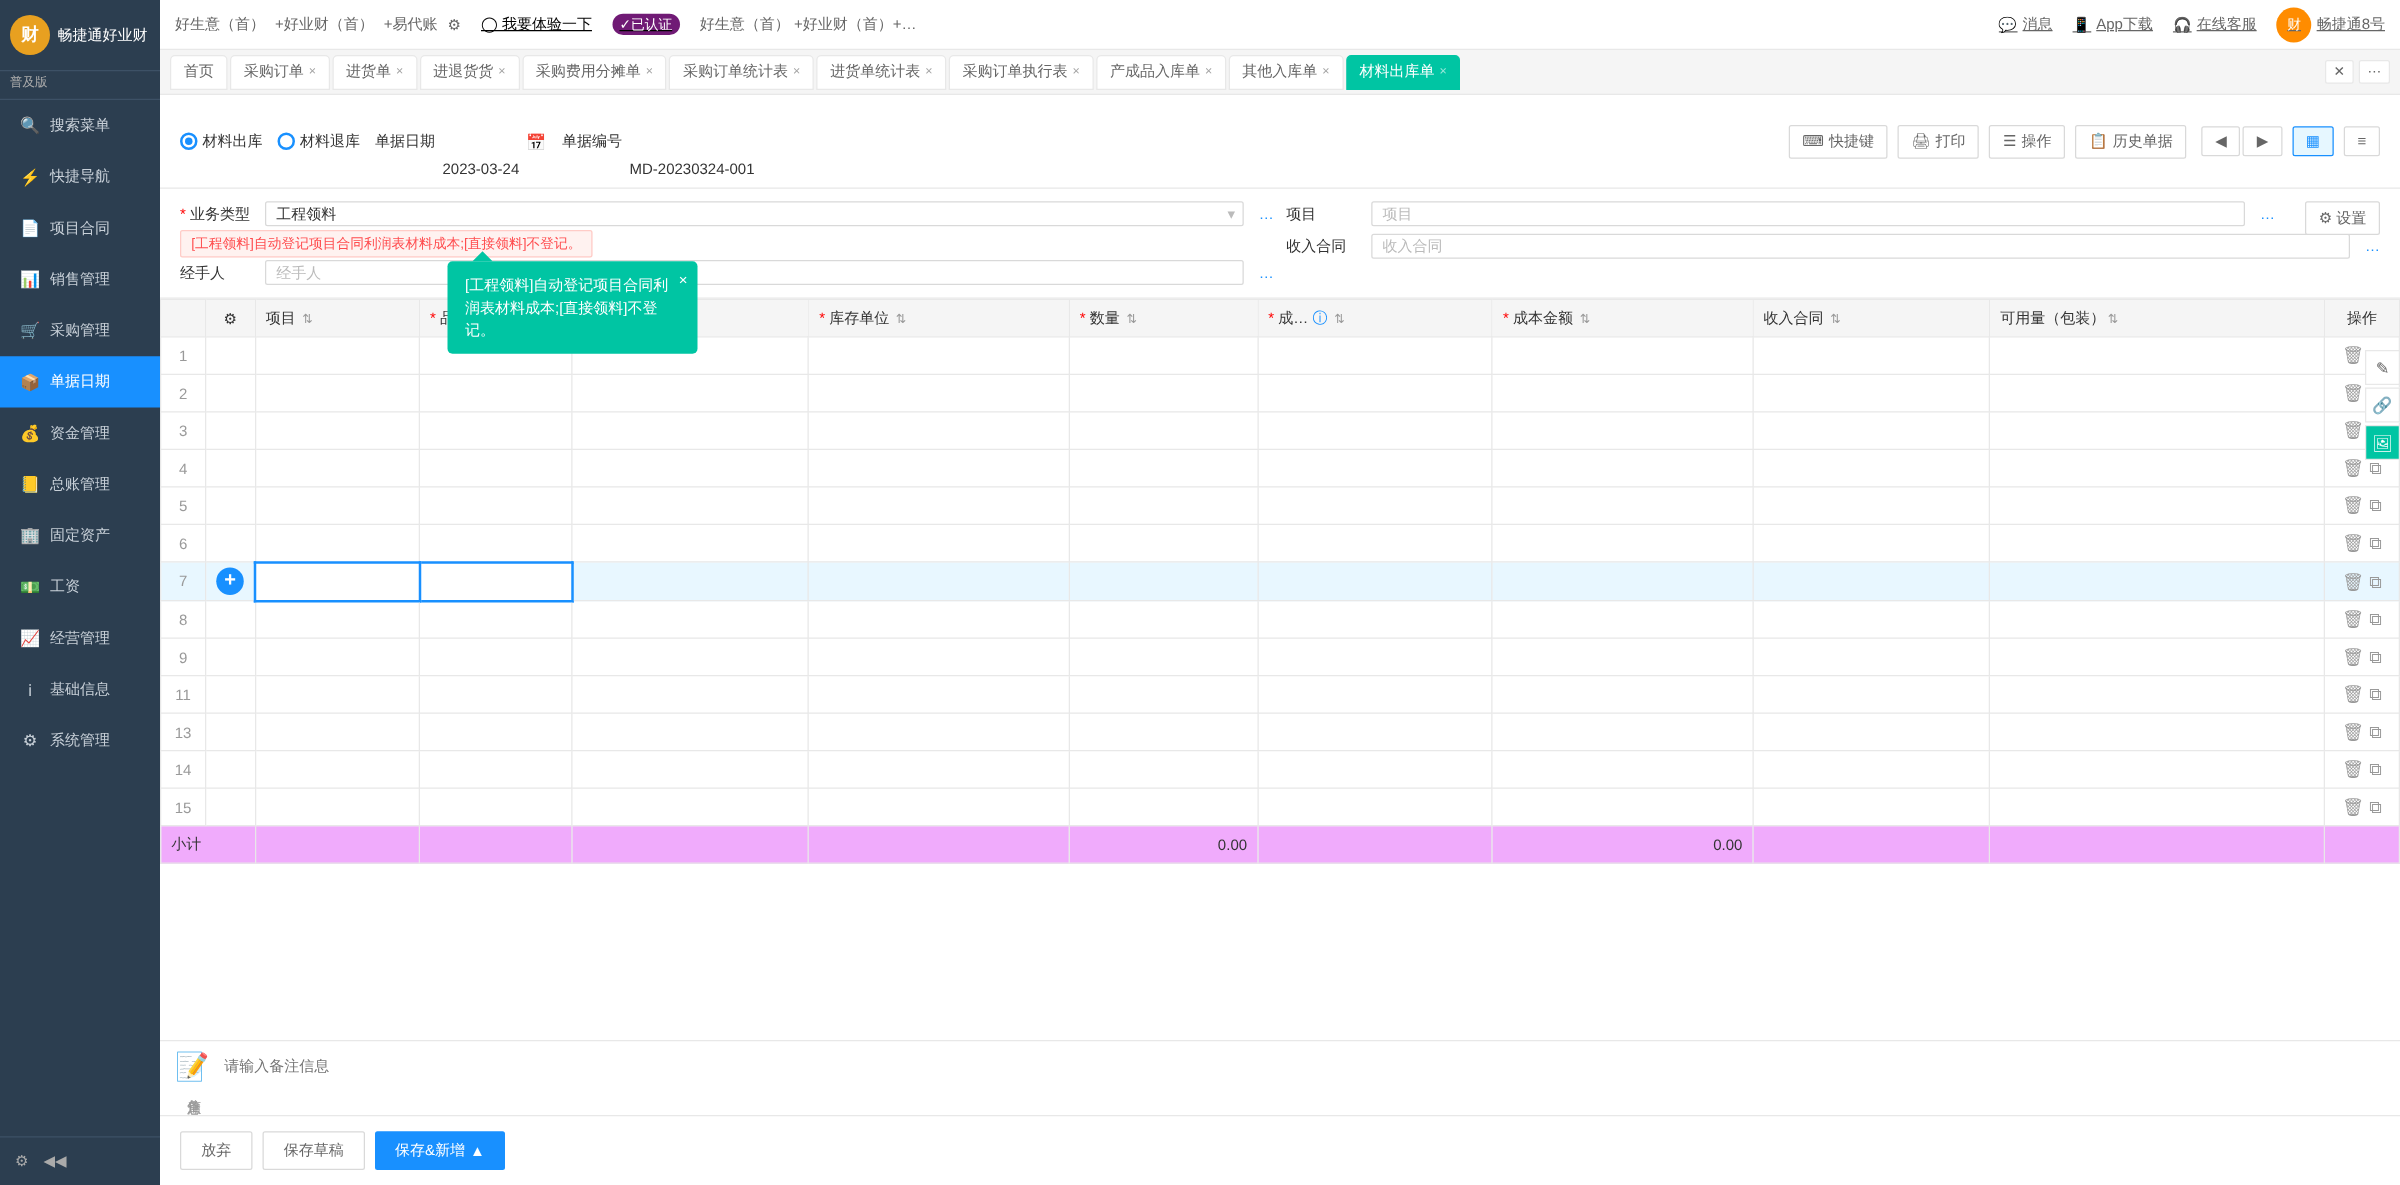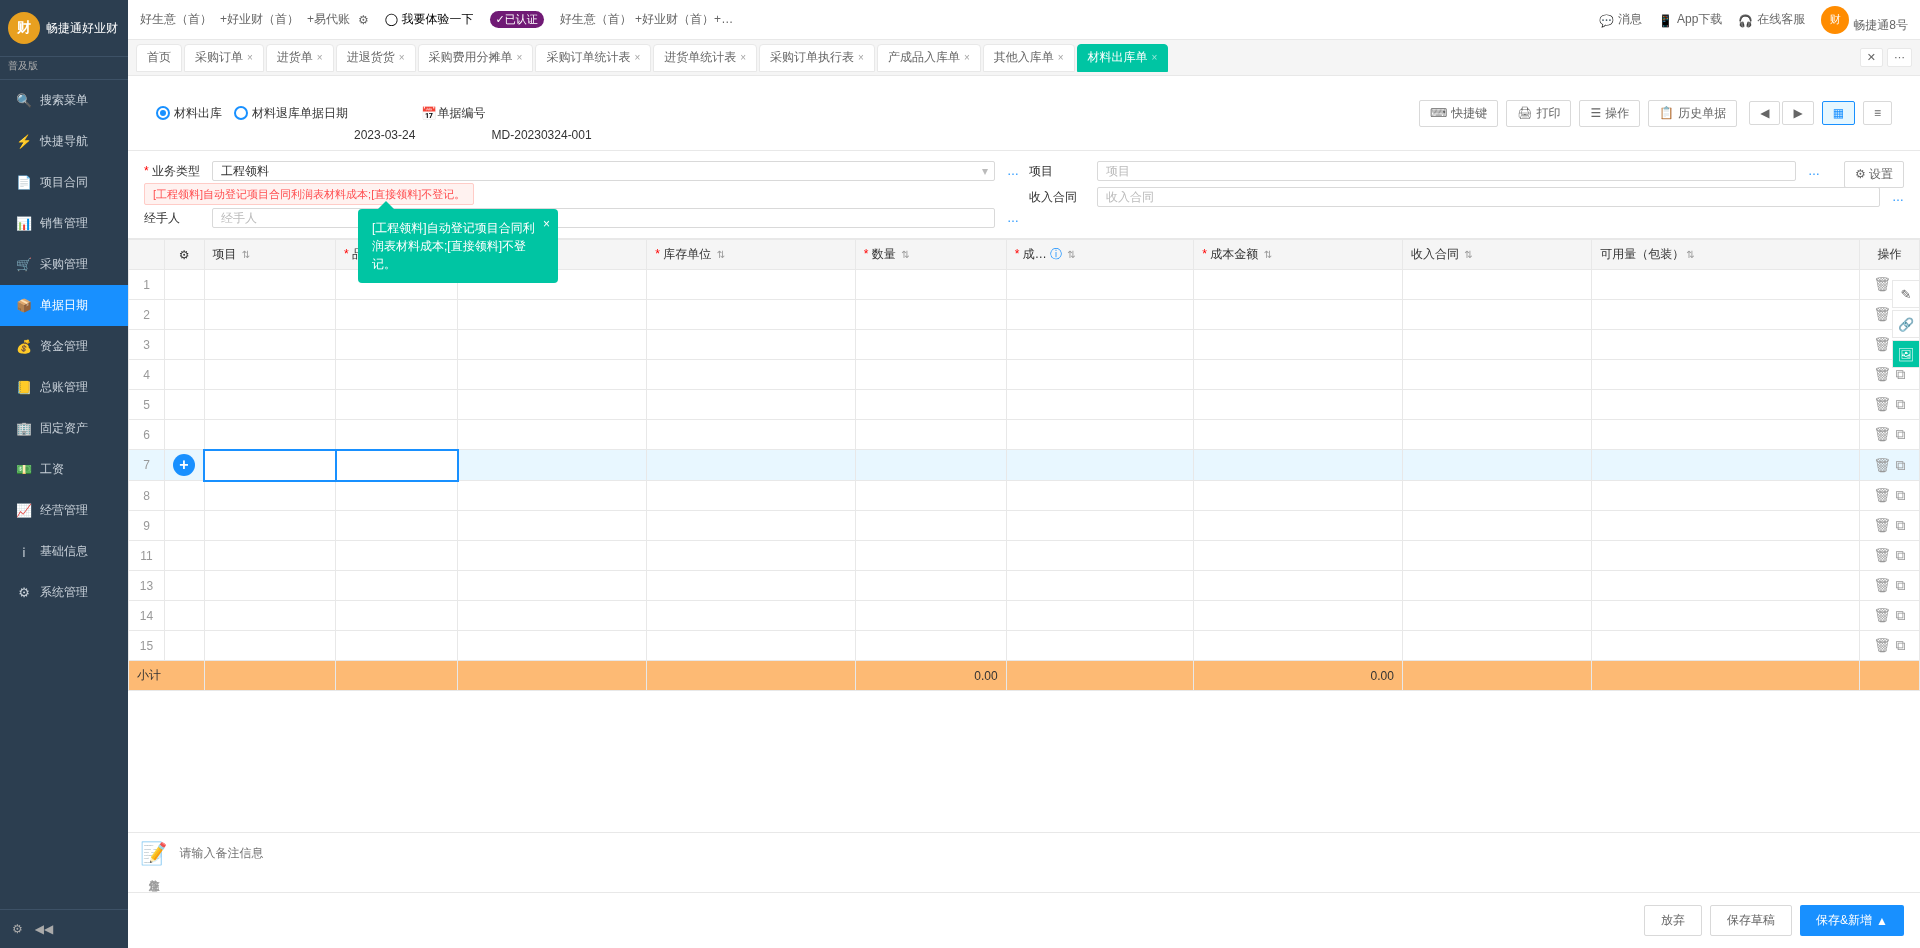--- a/index.html
+++ b/index.html
@@ -20,37 +20,37 @@
 
     
     .main { flex: 1; display: flex; flex-direction: column; overflow: hidden; }
 
     
     .topbar { background: white; border-bottom: 1px solid #e8e8e8; padding: 0 12px; display: flex; align-items: center; height: 40px; gap: 16px; }
     .topbar-links { display: flex; gap: 4px; align-items: center; color: #666; font-size: 12px; }
     .topbar-link { color: #666; cursor: pointer; white-space: nowrap; }
     .topbar-divider { color: #ccc; }
     .topbar-right { margin-left: auto; display: flex; align-items: center; gap: 16px; color: #666; font-size: 12px; }
-    .topbar-right-item { display: flex; align-items: flex-end; gap: 4px; cursor: pointer; }
+    .topbar-right-item { display: flex; align-items: center; gap: 4px; cursor: pointer; text-decoration: underline; }
     .badge-green { background: #701a75; color: white; padding: 1px 6px; border-radius: 10px; font-size: 11px; }
     .user-avatar { width: 28px; height: 28px; background: #ff8c00; border-radius: 50%; display: flex; align-items: center; justify-content: center; color: white; font-size: 11px; }
 
     
     .tabbar { background: #f5f5f5; border-bottom: 1px solid #e8e8e8; display: flex; align-items: center; height: 36px; padding: 0 8px; gap: 2px; overflow: hidden; }
     .tab { display: flex; align-items: center; gap: 4px; padding: 0 10px; height: 28px; border-radius: 4px 4px 0 0; background: white; border: 1px solid #e8e8e8; cursor: pointer; white-space: nowrap; font-size: 12px; color: #666; }
     .tab.active { background: #00c5a3; color: white; border-color: #00c5a3; }
     .tab-close { color: inherit; opacity: 0.6; font-size: 10px; cursor: pointer; }
     .tabbar-end { margin-left: auto; display: flex; gap: 4px; }
     .tabbar-end-btn { color: #666; cursor: pointer; padding: 2px 6px; border: 1px solid #e8e8e8; background: white; border-radius: 2px; font-size: 11px; }
 
     
     .content { flex: 1; overflow: auto; padding: 0; background: white; display: flex; flex-direction: column; }
 
     
-    .form-header { padding: 8px 28px; border-bottom: 1px solid #e8e8e8; display: flex; align-items: center; }
+    .form-header { padding: 8px 16px; border-bottom: 1px solid #e8e8e8; display: flex; align-items: center; gap: 12px; }
     .form-radio-group { display: flex; gap: 12px; align-items: center; }
     .radio-item { display: flex; align-items: center; gap: 4px; cursor: pointer; color: #333; }
     .radio-dot { width: 14px; height: 14px; border-radius: 50%; border: 2px solid #1890ff; display: flex; align-items: center; justify-content: center; }
     .radio-dot.checked::after { content: ''; width: 6px; height: 6px; background: #1890ff; border-radius: 50%; }
     .form-field { display: flex; align-items: center; gap: 6px; }
     .form-label { color: #333; white-space: nowrap; }
     .form-value { color: #333; margin-top: 44px; }
     .form-date-icon { color: #1890ff; cursor: pointer; font-size: 13px; }
     .form-header-right { margin-left: auto; display: flex; gap: 8px; align-items: center; }
     .toolbar-btn { display: flex; align-items: center; gap: 4px; padding: 4px 10px; border: 1px solid #d9d9d9; border-radius: 2px; cursor: pointer; background: white; color: #666; font-size: 12px; }
@@ -73,31 +73,31 @@
     table { width: 100%; border-collapse: collapse; }
     thead tr { background: #f5f5f5; }
     th { border: 1px solid #e8e8e8; padding: 6px 8px; text-align: left; color: #333; font-weight: normal; white-space: nowrap; position: sticky; top: 0; background: #f5f5f5; z-index: 1; }
     td { border: 1px solid #e8e8e8; padding: 4px 8px; color: #333; height: 30px; }
     tr.active-row td { background: #e8f7ff; }
     .row-num { color: #999; text-align: center; width: 30px; }
     .col-settings { width: 30px; text-align: center; }
     .col-ops { width: 60px; text-align: center; }
     .op-btn { cursor: pointer; color: #999; margin: 0 2px; font-size: 14px; }
     .add-row-btn { width: 22px; height: 22px; background: #1890ff; border-radius: 50%; display: flex; align-items: center; justify-content: center; color: white; cursor: pointer; font-size: 16px; font-weight: bold; }
-    .subtotal-row td { background: #fdba74; font-weight: normal; }
+    .subtotal-row td { background: #f0abfc; font-weight: normal; }
     .th-required { color: red; }
     .sort-icon { color: #999; cursor: pointer; font-size: 10px; margin-left: 2px; }
 
     
     .remarks-section { border-top: 1px solid #e8e8e8; padding: 8px 12px; display: flex; align-items: flex-start; gap: 8px; min-height: 60px; }
     .remarks-label-vertical { color: #999; font-size: 11px; writing-mode: vertical-rl; }
     .remarks-input { flex: 1; border: none; outline: none; color: #bbb; font-size: 12px; resize: none; padding: 4px; }
 
     
-    .footer { padding: 12px 16px; display: flex; justify-content: flex-end; gap: 8px; border-top: 1px solid #e8e8e8; background: white; }
+    .footer { padding: 12px 16px; display: flex; gap: 8px; border-top: 1px solid #e8e8e8; background: white; }
     .btn-abandon { padding: 6px 16px; border: 1px solid #d9d9d9; border-radius: 2px; cursor: pointer; background: white; color: #666; }
     .btn-draft { padding: 6px 16px; border: 1px solid #d9d9d9; border-radius: 2px; cursor: pointer; background: white; color: #666; }
     .btn-save { padding: 6px 16px; border: none; border-radius: 2px; cursor: pointer; background: #1890ff; color: white; display: flex; align-items: center; gap: 4px; }
     .side-tool { width: 28px; height: 28px; background: white; border: 1px solid #e8e8e8; display: flex; align-items: center; justify-content: center; cursor: pointer; color: #666; font-size: 13px; }
     .col-number { width: 36px; }
   </style>
 </head>
 <body>
 
 <div class="sidebar">

